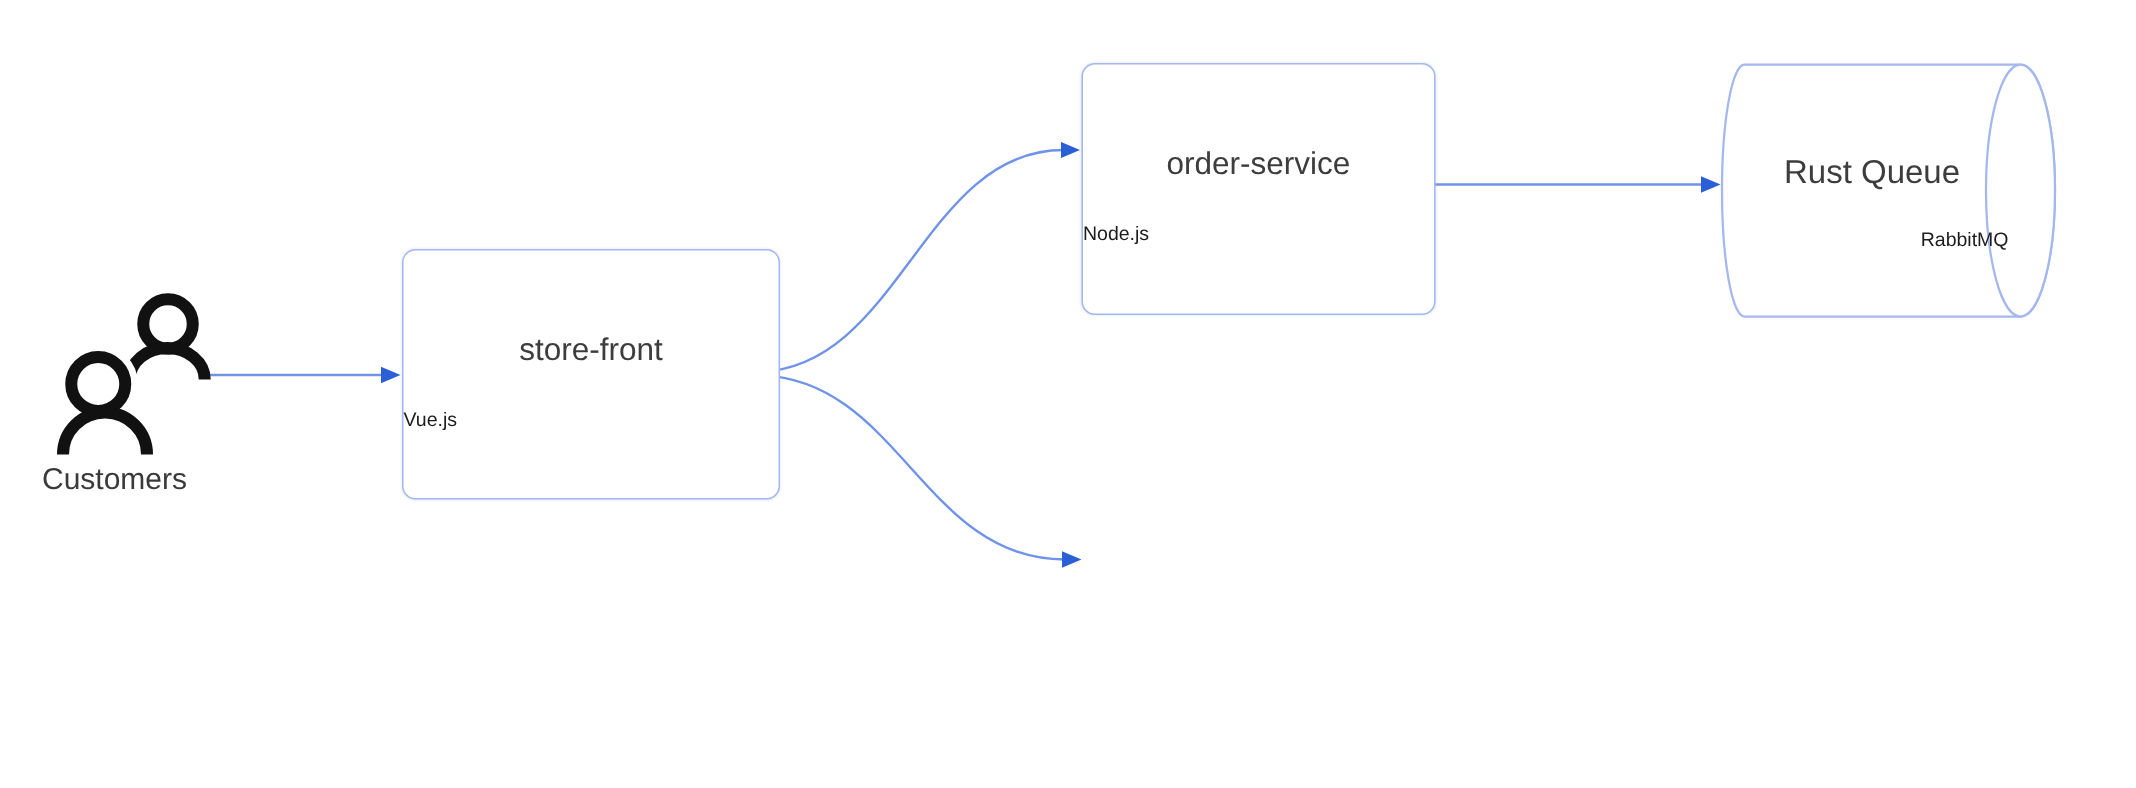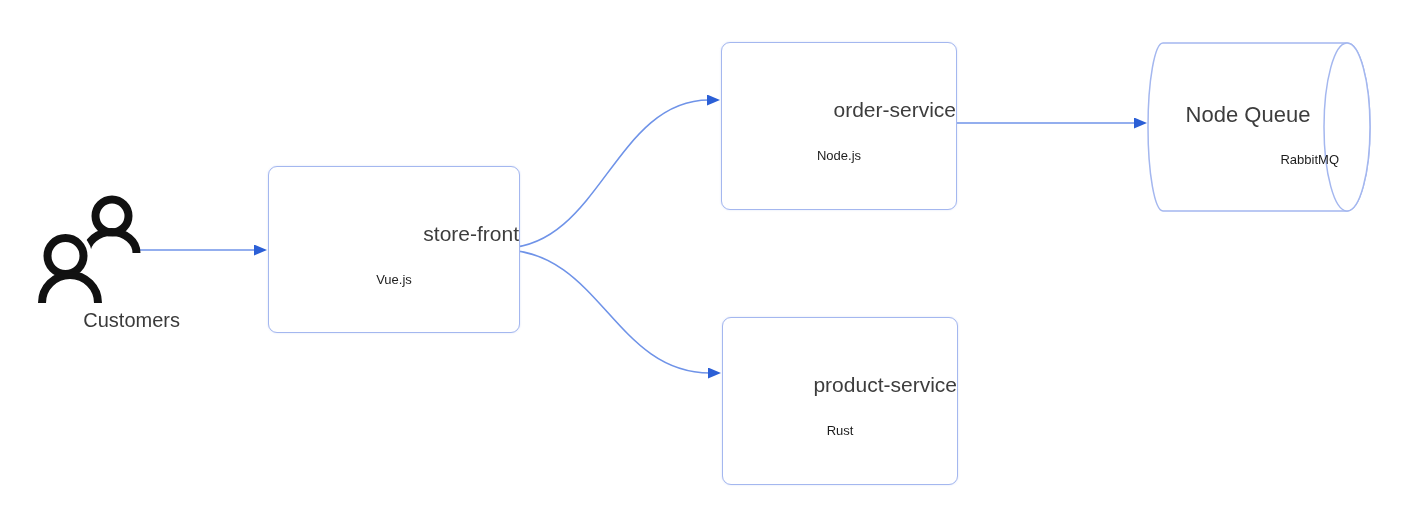--- a/index.html
+++ b/index.html
@@ -26,31 +26,31 @@
     position: absolute;
     background: #ffffff;
     border: 1.5px solid #a4b7ef;
     border-radius: 9px;
     box-shadow: 0 0 2px rgba(164, 183, 239, 0.45);
   }
   .node-title {
     position: absolute;
     left: 0;
     width: 100%;
-    text-align: right;
+    text-align: center;
     font-size: 21px;
     line-height: 26px;
     color: #3d3d3d;
     top: 54px;
   }
   .node-subtitle {
     position: absolute;
     left: 0;
     width: 100%;
-    text-align: center;
+    text-align: left;
     font-size: 13px;
     line-height: 16px;
     color: #1d1d1d;
     top: 105px;
   }
   #node-order-queue-labels {
     position: absolute;
     left: 1157px;
     top: 0;
     width: 182px;
@@ -75,21 +75,21 @@
     text-align: right;
     font-size: 13px;
     line-height: 16px;
     color: #1d1d1d;
   }
   .actor-label {
     position: absolute;
     left: 28px;
     top: 308px;
     width: 152px;
-    text-align: right;
+    text-align: left;
     font-size: 20px;
     line-height: 24px;
     color: #3a3a3a;
   }
 </style>
 </head>
 <body>
 
 <div id="canvas">
 
@@ -129,23 +129,19 @@
   <div class="node box" style="left:268px; top:166px; width:237px; height:165px;padding-left:13px;">
     <div class="node-title">store-front</div>
     <div class="node-subtitle">Vue.js</div>
   </div>
 
   <div class="node box" style="left:721px; top:42px; width:234px; height:166px;">
     <div class="node-title">order-service</div>
     <div class="node-subtitle">Node.js</div>
   </div>
 
-  <div class="node box" style="left:722px; top:317px; width:234px; height:166px;">
-    <div class="node-title">product-service</div>
-    <div class="node-subtitle">Rust</div>
-  </div>
 
   <div id="node-order-queue-labels">
-    <div class="queue-title">Node Queue</div>
+    <div class="queue-title">Rust Queue</div>
     <div class="queue-subtitle">RabbitMQ</div>
   </div>
 
 </div>
 
 </body></html>

